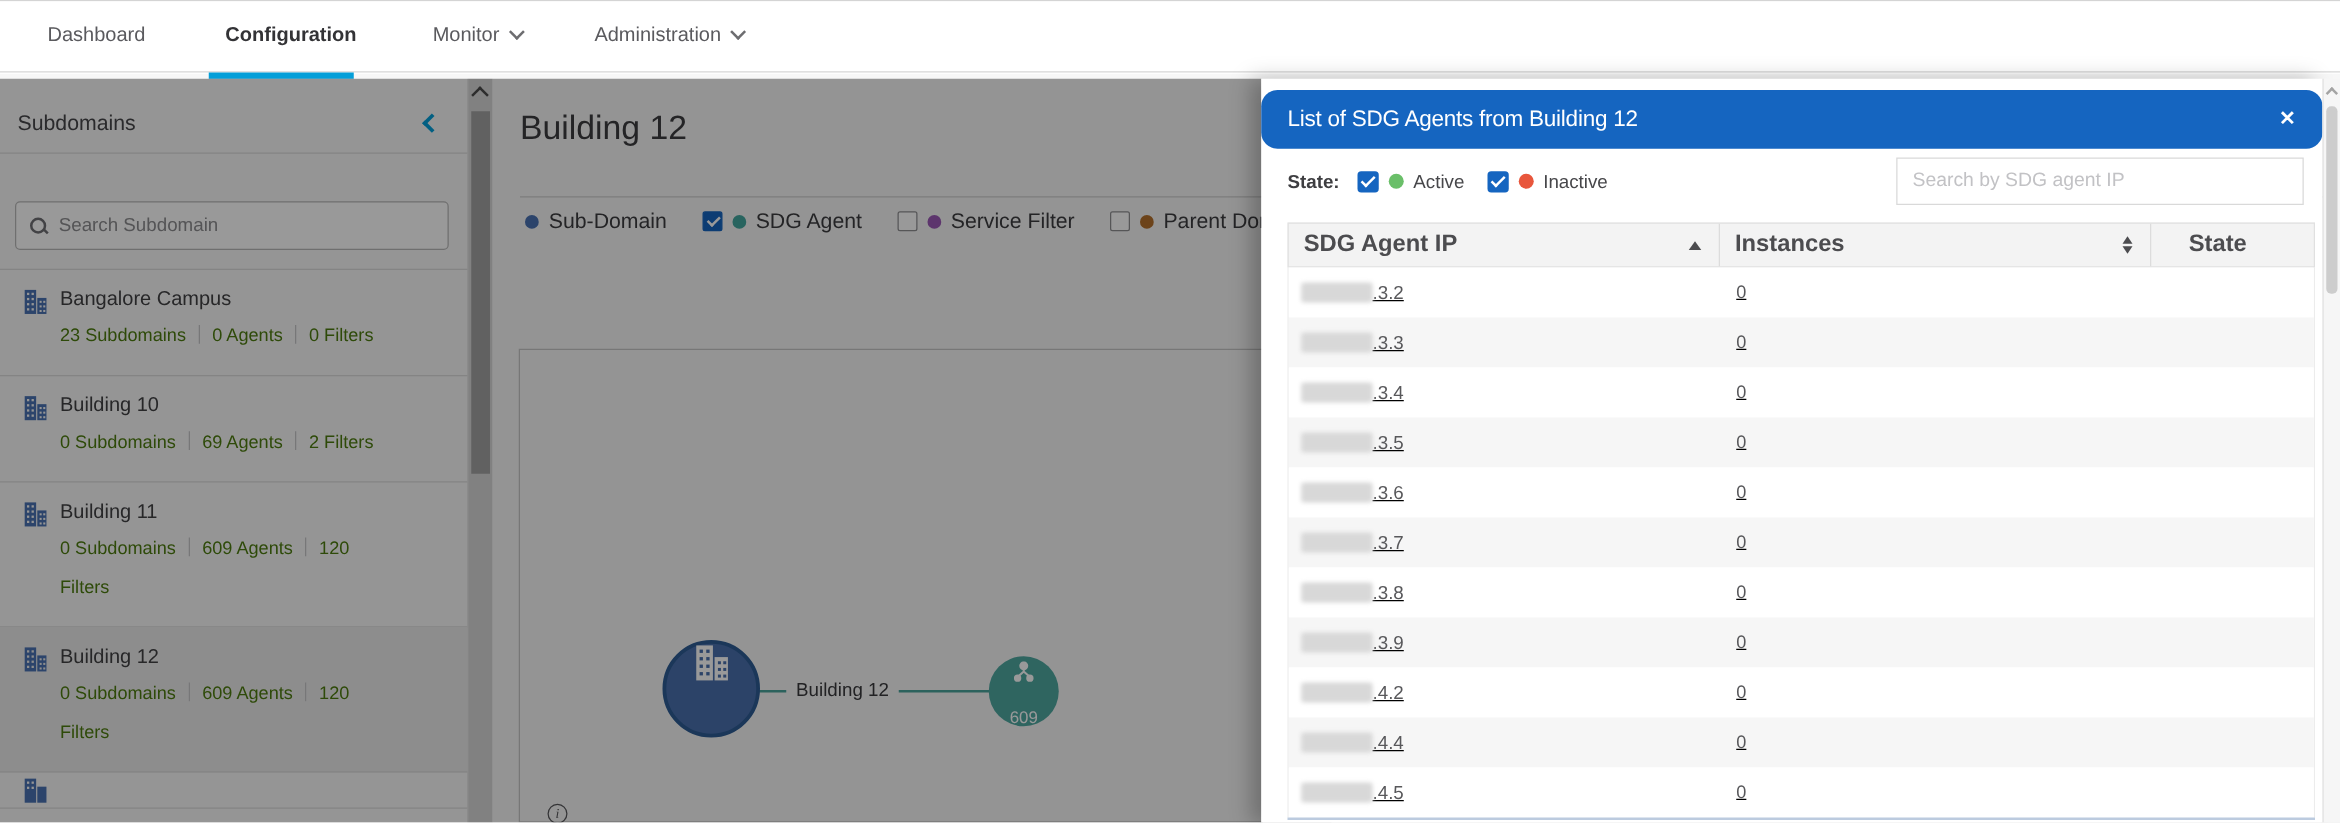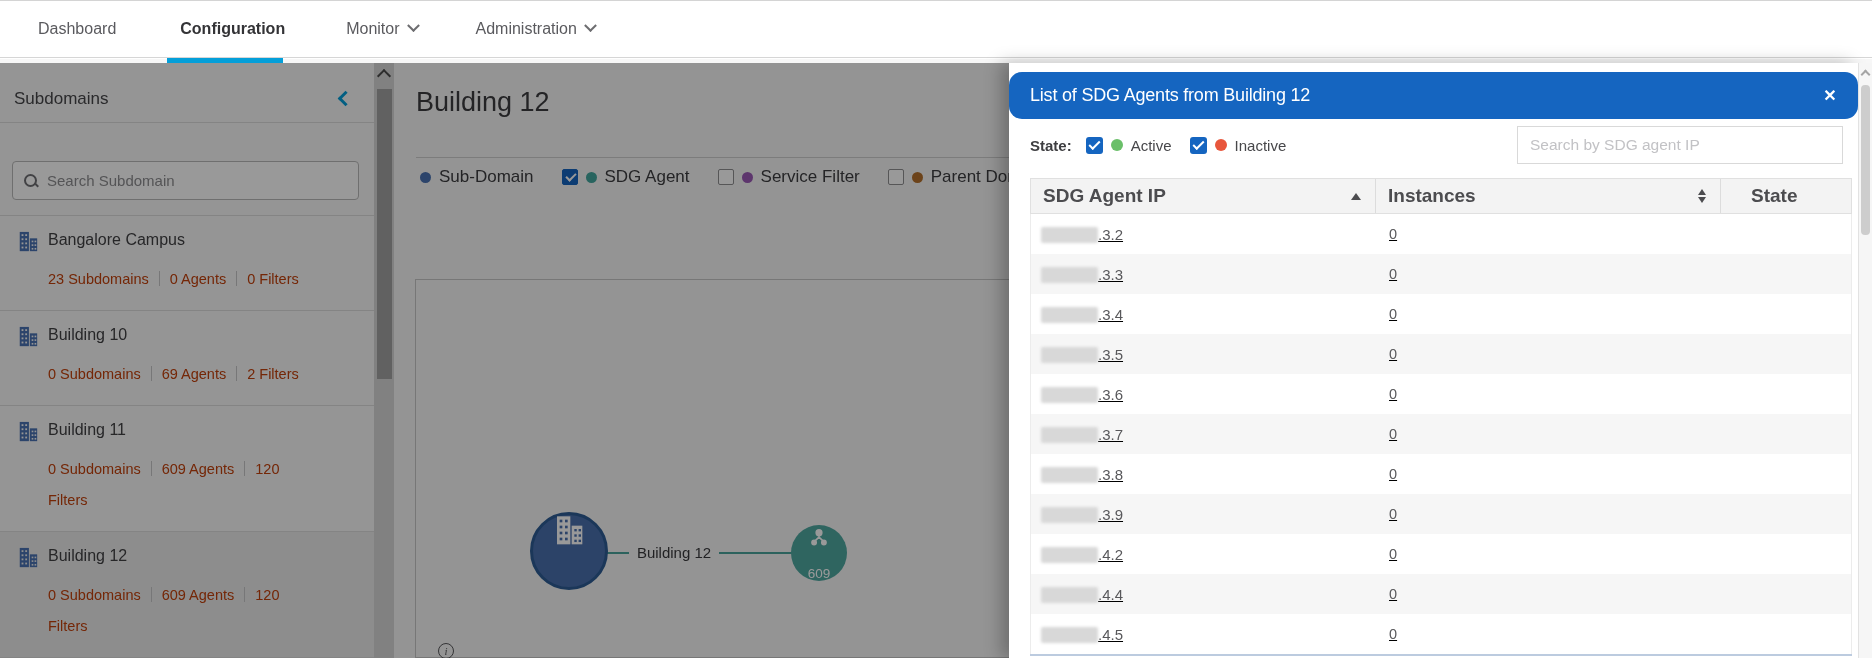--- a/index.html
+++ b/index.html
@@ -41,21 +41,21 @@
   .search-glyph::after { content:""; position:absolute; left:11px; top:11px; width:5px; height:2px;
                background:#6f6f73; transform:rotate(45deg); }
   .sb-search input { border:none; outline:none; background:transparent; font-size:15px; color:#4a4a4a; width:100%;
                font-family:"Liberation Sans", sans-serif; }
   .sb-search input::placeholder { color:#8d8d90; }
   .sb-list { position:absolute; left:0; top:152px; width:374px;border-radius:10px; }
   .sb-item { position:relative; padding:13px 16px 15px 48px; border-bottom:1px solid #dcdcdc; cursor:pointer; }
   .sb-item.selected { background:#ececec; }
   .sb-icon { position:absolute; left:17px; top:15px; width:22px; height:22px; }
   .sb-name { font-size:16px; color:#414144; line-height:21px; }
-  .sb-stats { width:256px; font-size:14.5px; color:#c2410c; line-height:31px; margin-top:14px; }
+  .sb-stats { width:256px; font-size:14.5px; color:#4d7c0f; line-height:31px; margin-top:4px; }
   .stat-sep { display:inline-block; width:1px; height:15px; background:#c6c6c9; margin:0 10px; vertical-align:-2px; }
   .sb-item-partial { position:relative; height:18px; }
 
   
   .pane-scroll { position:absolute; left:375px; top:4px; width:19px; height:596px; background:#d8d8d8; }
   .ps-arrow { position:absolute; left:4px; top:8px; width:10px; height:10px;
               border-left:2px solid #4c4c4c; border-top:2px solid #4c4c4c; transform:rotate(45deg); cursor:pointer; }
   .ps-thumb { position:absolute; left:2px; top:26px; width:15px; height:290px; background:#a2a2a2; cursor:pointer; }
 
   

